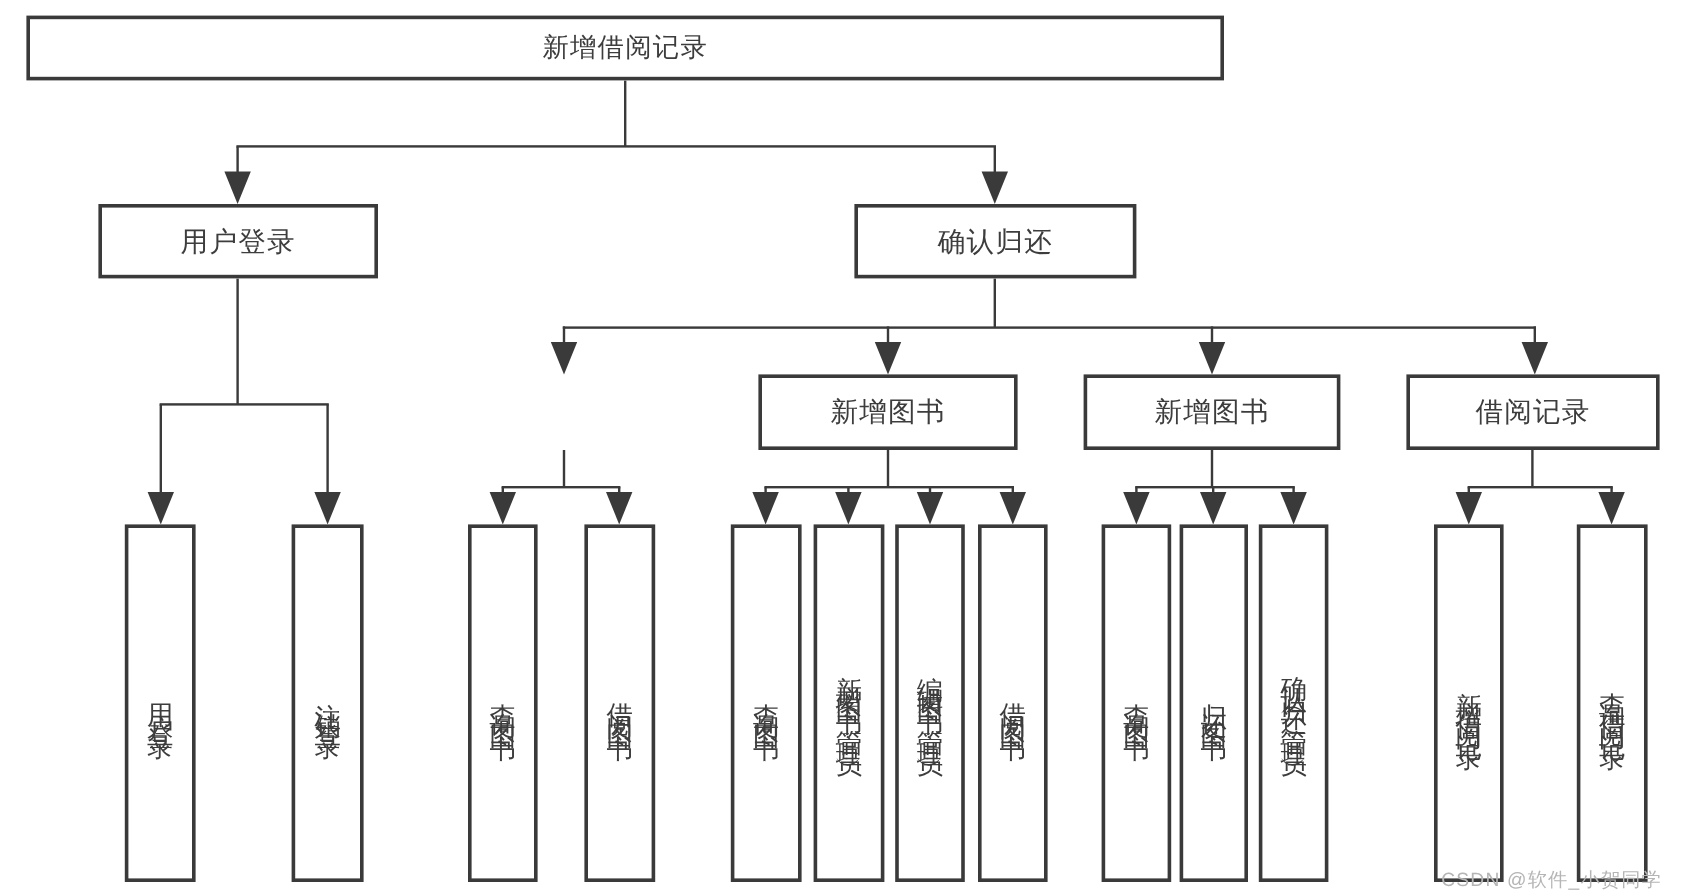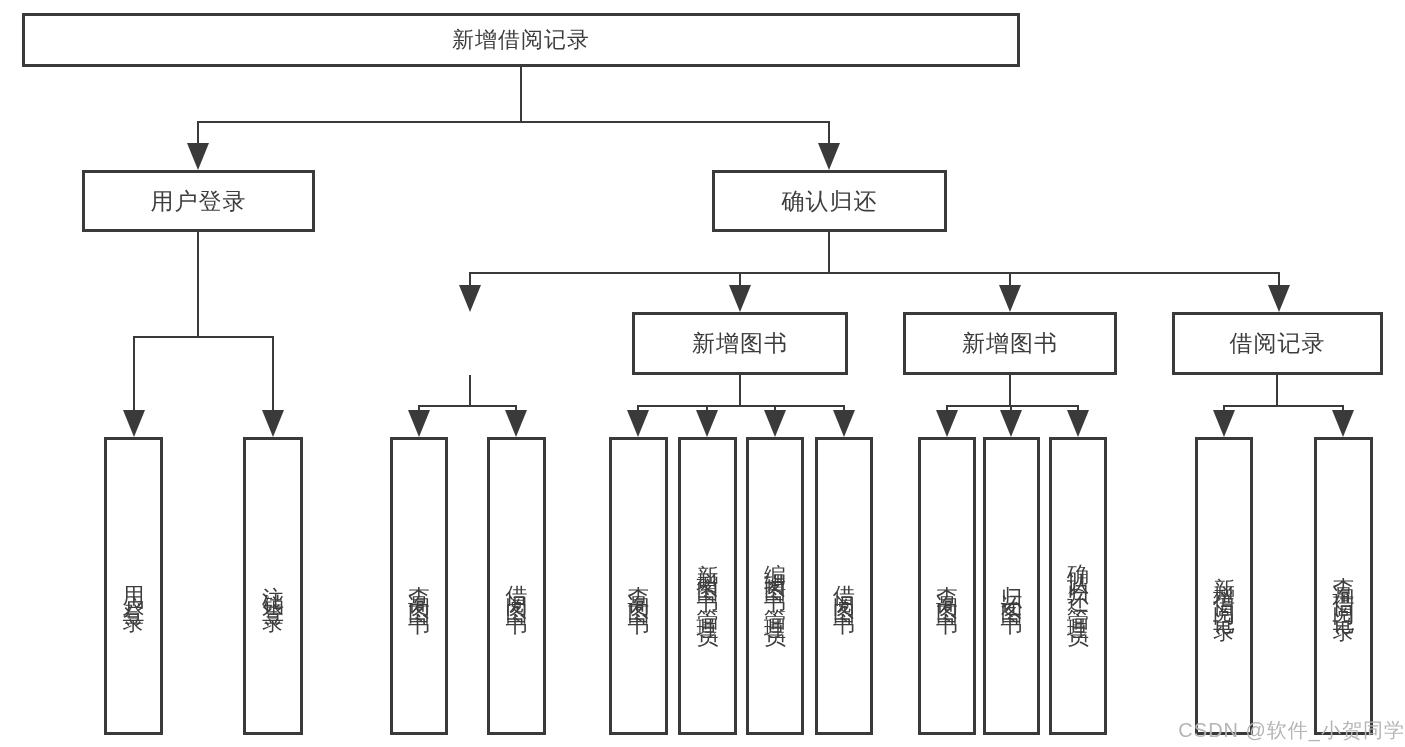--- a/index.html
+++ b/index.html
@@ -39,23 +39,23 @@
   .vline, .hline { position: absolute; background: var(--line); }
   .tri {
     position: absolute;
     width: 0; height: 0;
     border-left: 11px solid transparent;
     border-right: 11px solid transparent;
     border-top: 27px solid var(--line);
   }
   .watermark {
     position: absolute;
-    right: 0;
+    right: 20px;
     bottom: 3px;
-    font-size: 20px;
+    font-size: 16px;
     color: var(--wm);
     letter-spacing: 1px;
     z-index: 10;
     white-space: nowrap;
   }
 </style>
 </head>
 <body>
 
 <div id="canvas">

